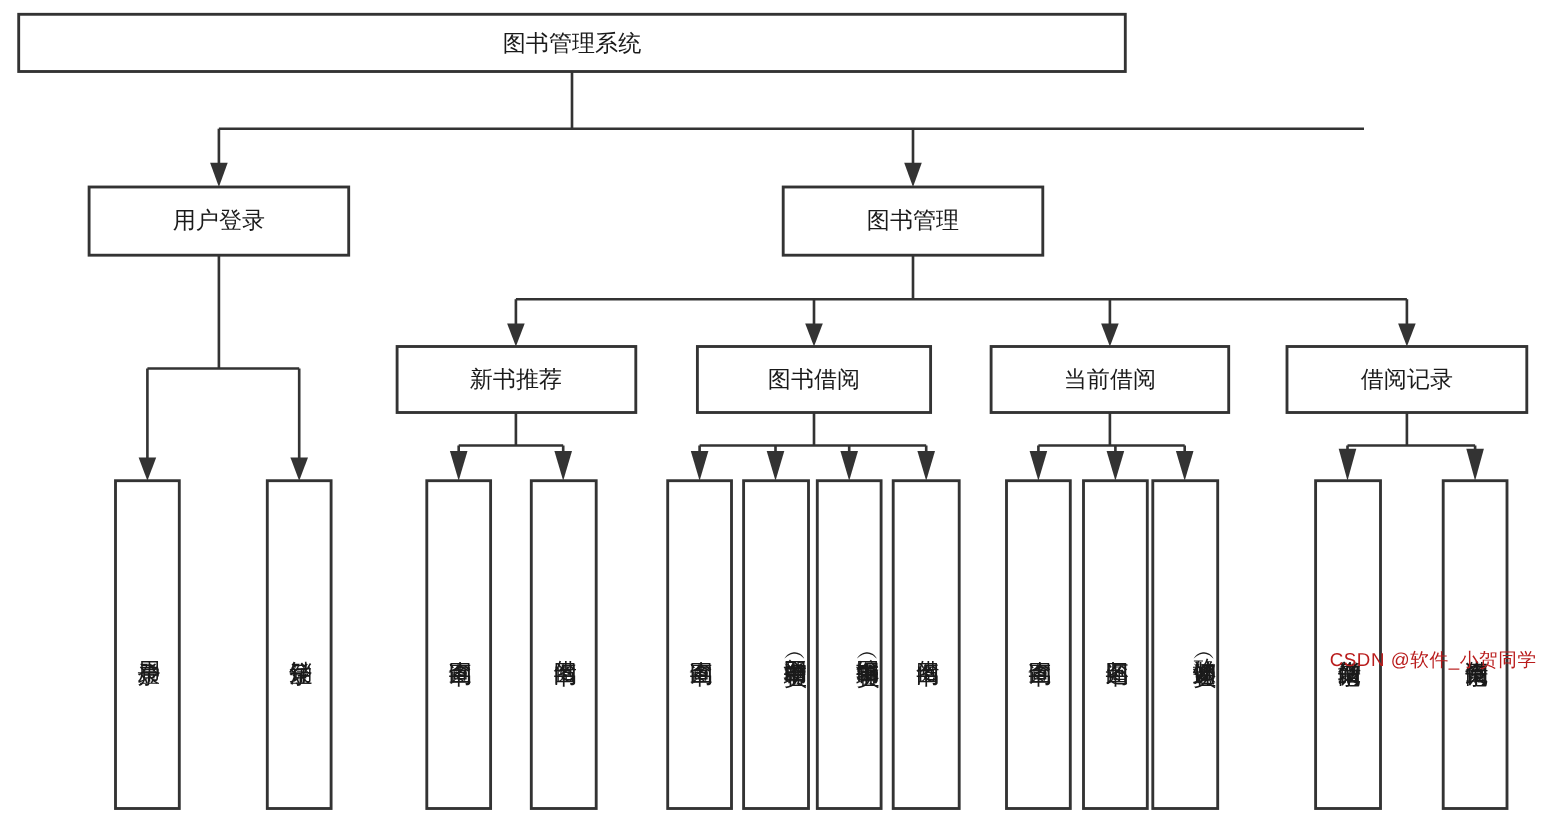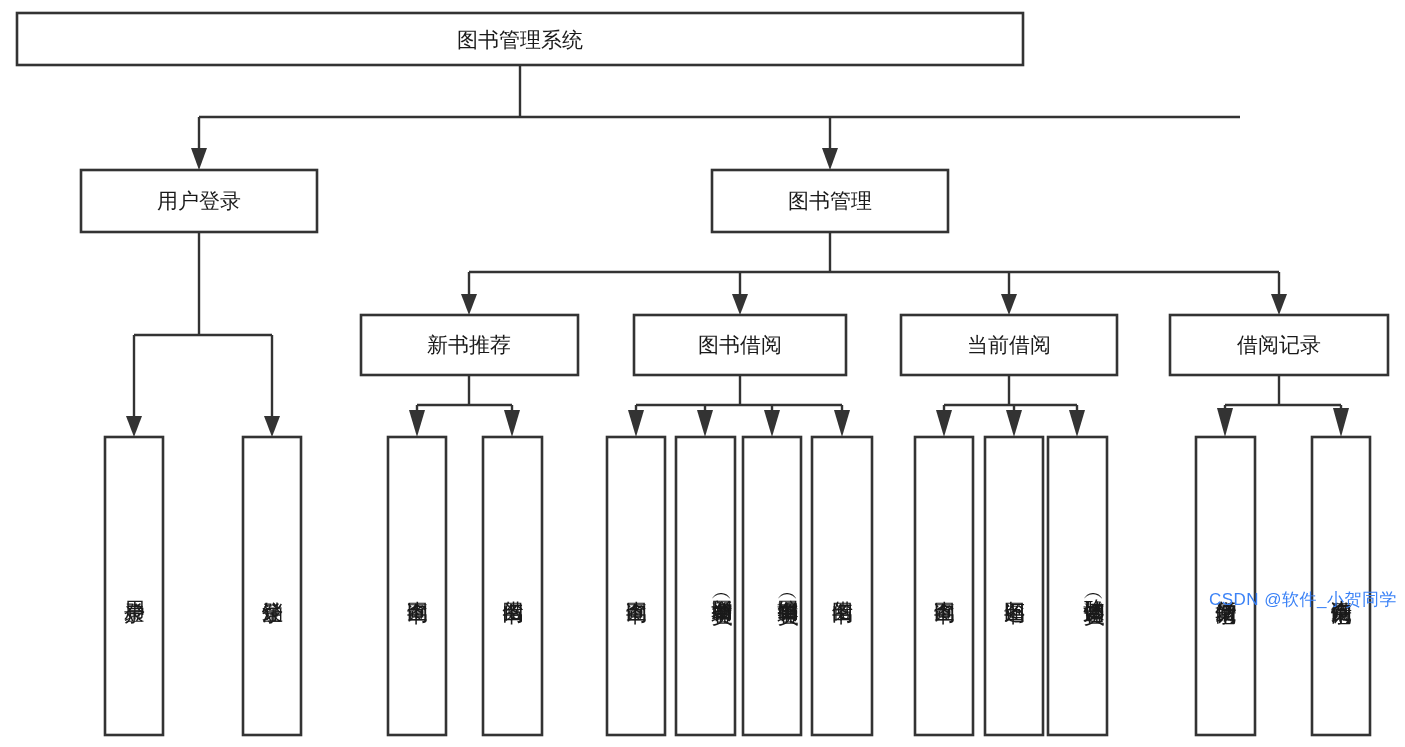--- a/index.html
+++ b/index.html
@@ -61,21 +61,21 @@
     letter-spacing: 1px;
     white-space: nowrap;
     pointer-events: none;
   }
   #watermark {
     position: absolute;
     right: 8px;
     bottom: 6px;
     font-family: "Liberation Sans", "DejaVu Sans", sans-serif;
     font-size: 17px;
-    color: #3b82f6;
+    color: #b91c1c;
     letter-spacing: 0.5px;
     white-space: nowrap;
   }
 </style>
 </head>
 <body>
 
 <div id="diagram-root">
 
   <svg id="tree-svg" viewBox="0 0 1405 747">

